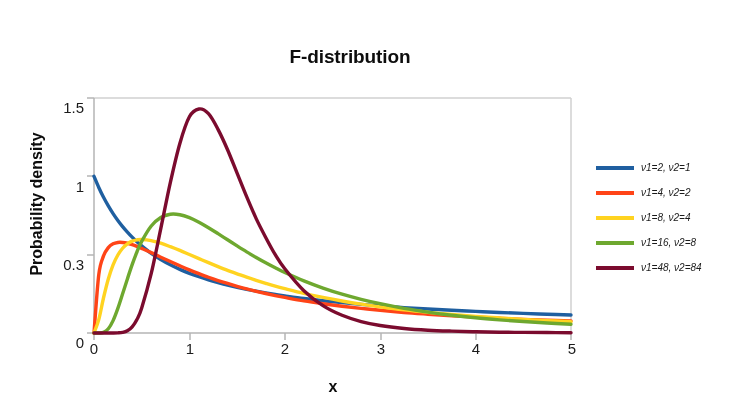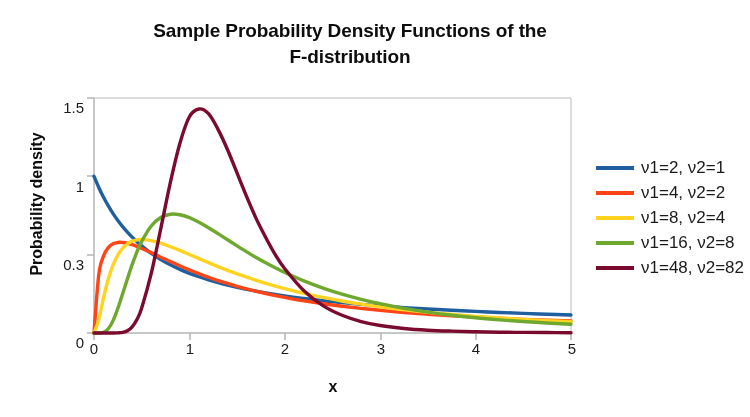--- a/index.html
+++ b/index.html
@@ -89,32 +89,33 @@
     align-items: center;
     height: 25px;
   }
   .legend-swatch {
     width: 38px;
     height: 4px;
     margin-right: 7px;
     flex: none;
   }
   .legend-label {
-    font-size: 17px;
+    font-size: 10px;
     color: #1b1b1b;
     white-space: nowrap;
+    font-style: italic;
   }
 </style>
 </head>
 <body>
 
 <div id="figure">
 
   <div class="chart-title">
-    <span>Sample Probability Density Functions of the</span><br>
+    <br>
     <span>F-distribution</span>
   </div>
 
   <div class="ylabel">Probability density</div>
   <div class="xlabel">x</div>
 
   <div class="ytick-label" style="top:90px">1.5</div>
   <div class="ytick-label" style="top:169px">1</div>
   <div class="ytick-label" style="top:247px">0.3</div>
   <div class="ytick-label" style="top:325px">0</div>
@@ -166,17 +167,17 @@
     <div class="legend-row">
       <span class="legend-swatch" style="background: rgb(255, 211, 32);"></span>
       <span class="legend-label">ν1=8, ν2=4</span>
     </div>
     <div class="legend-row">
       <span class="legend-swatch" style="background: rgb(110, 168, 47);"></span>
       <span class="legend-label">ν1=16, ν2=8</span>
     </div>
     <div class="legend-row">
       <span class="legend-swatch" style="background: rgb(123, 11, 46);"></span>
-      <span class="legend-label">ν1=48, ν2=82</span>
+      <span class="legend-label">ν1=48, ν2=84</span>
     </div>
   </div>
 
 </div>
 
 </body></html>

